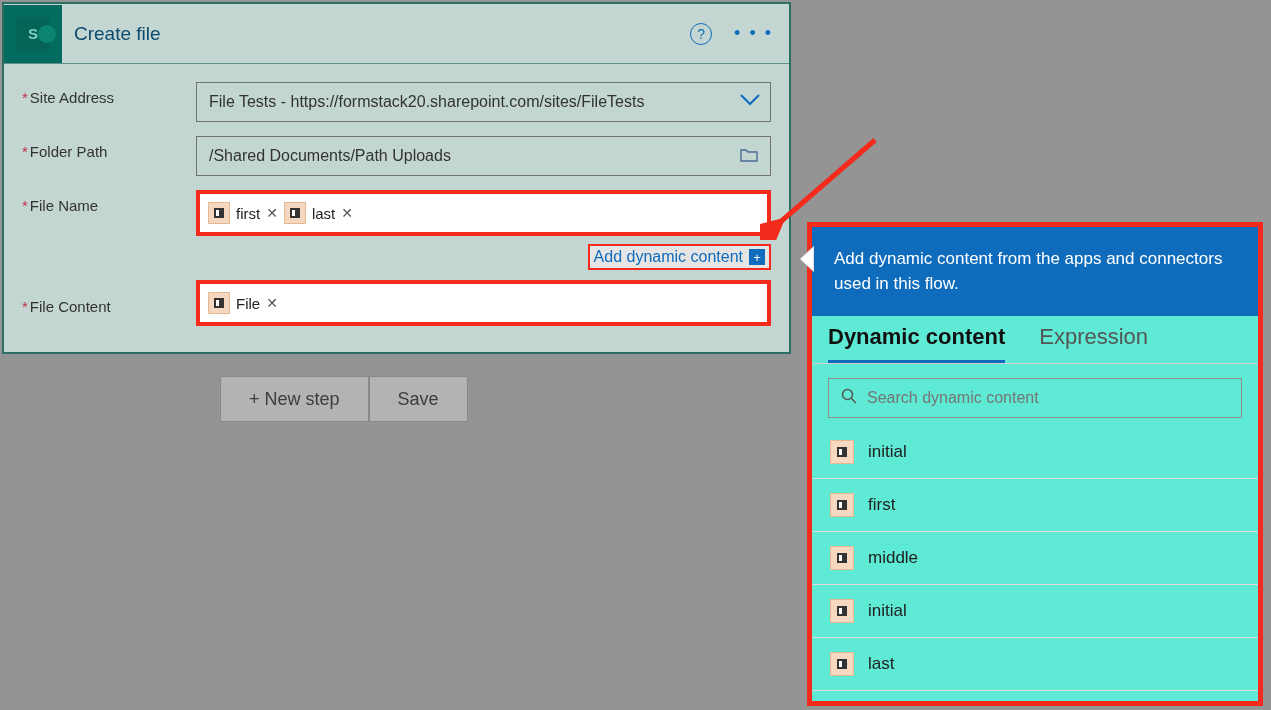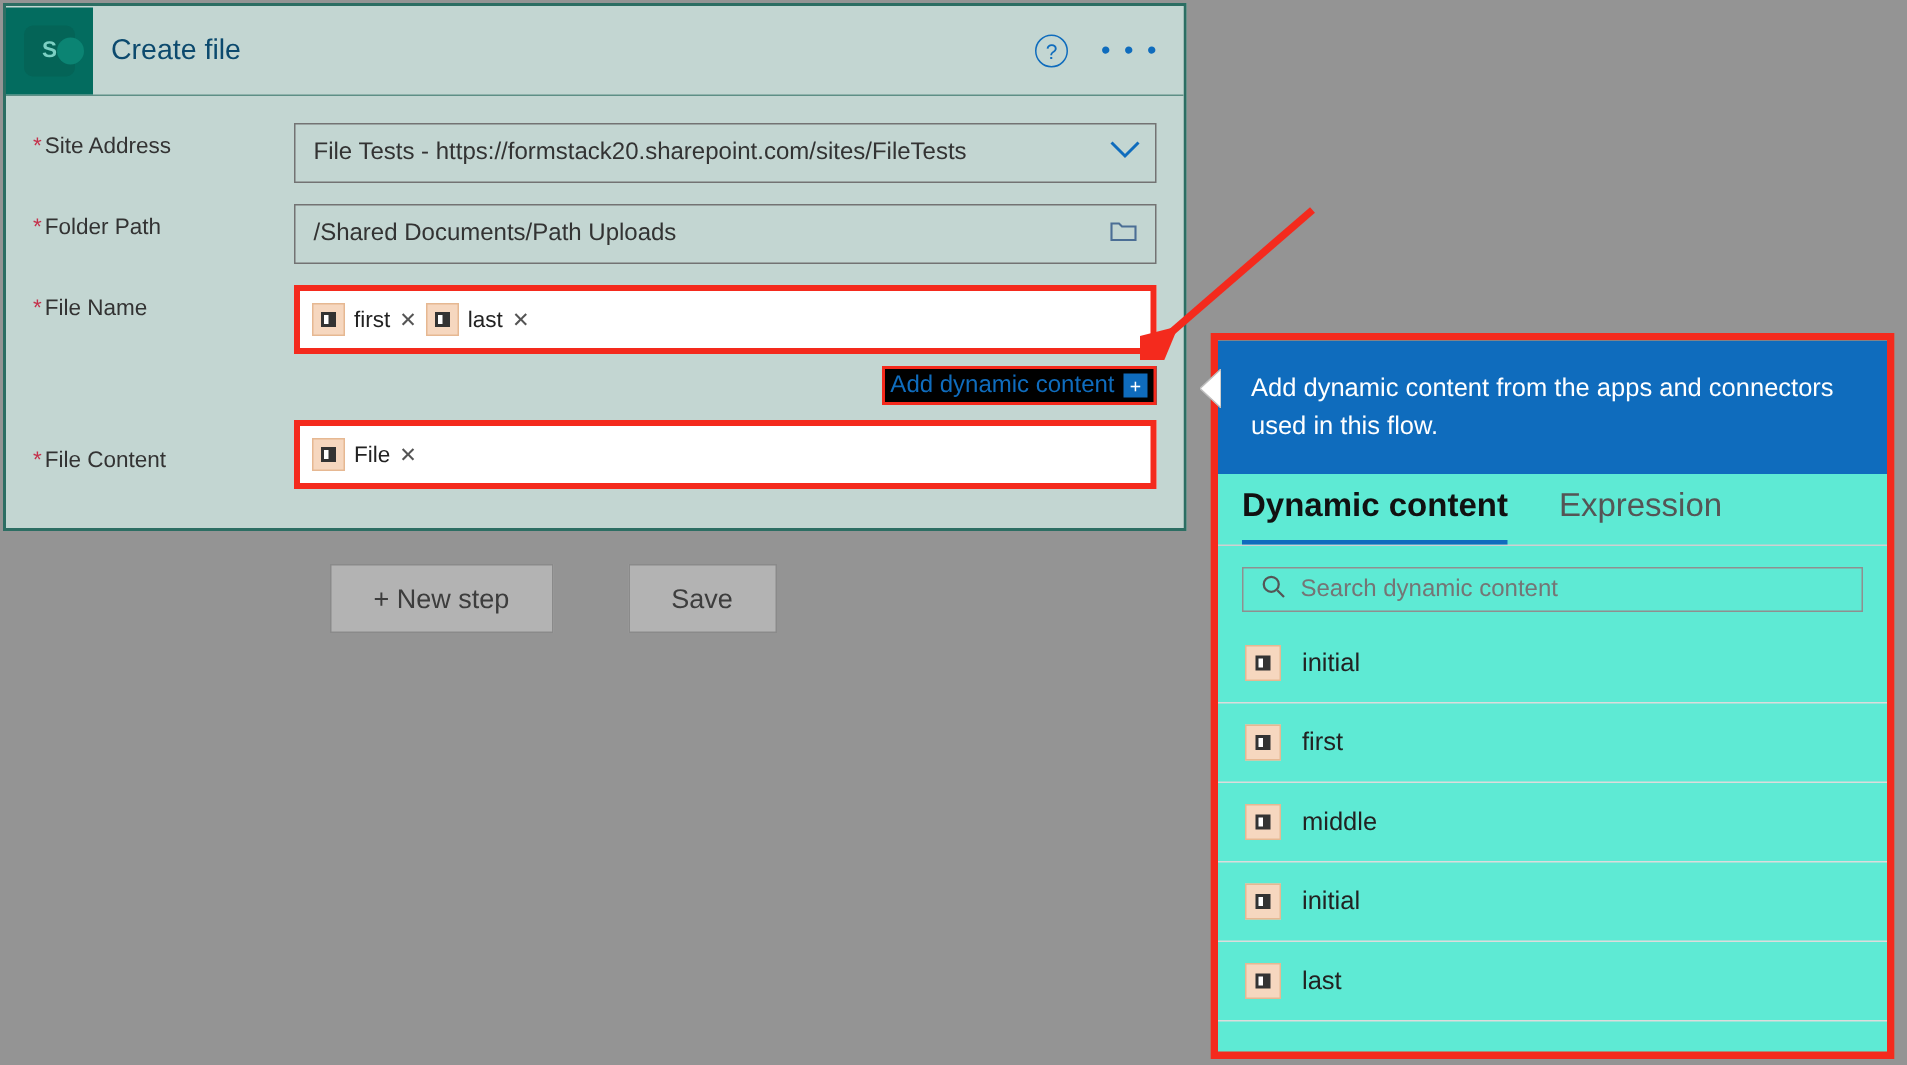--- a/index.html
+++ b/index.html
@@ -110,34 +110,34 @@
       display:flex;align-items:center;justify-content:center;
       font-size:12px; color:#333;
     }
     .token .x { margin-left:6px; color:#555; font-size:14px;}
 
     .add-dyn-row { text-align:right; margin:-6px 0 10px 0; }
     .add-dyn {
       color:#0f6cbd; font-size:16px;
       display:inline-flex; align-items:center;
       border:2px solid #f42a1d;
-      background:#000000;
+      background:#e5e5e5;
       padding:2px 4px;
     }
     .add-dyn .plus {
       width:16px;height:16px;background:#0f6cbd;color:#fff;
       font-size:13px;display:flex;align-items:center;justify-content:center;
       margin-left:6px;
     }
 
     
     .footer-btns {
       position:absolute;
       left: 220px; top: 376px;
-      display:flex; gap:50px;
+      display:flex; 
     }
     .btn {
       border:1px solid #8a8a8a;
       background:#b3b3b3;
       color:#3d3d3d;
       font-size:18px;
       height:46px; padding:0 28px;
       display:flex;align-items:center;justify-content:center;
     }
 
@@ -173,21 +173,21 @@
       border-bottom:3px solid transparent;
     }
     .dyn-tab.active {
       color:#111;
       font-weight:600;
       border-bottom-color:#0f6cbd;
     }
     .dyn-search {
       margin:14px 16px 8px 16px;
       border:1px solid #8f8f8f;
-      height:30px;
+      height:40px;
       display:flex;align-items:center;
       padding:0 12px;
       color:#666;
     }
     .dyn-search .mag { font-size:16px; margin-right:10px; color:#555;}
     .dyn-search input {
       border:none;outline:none;flex:1;font-size:16px;color:#333;background:transparent;
     }
     .dyn-list { flex:1; overflow-y:auto; }
     .dyn-item {

